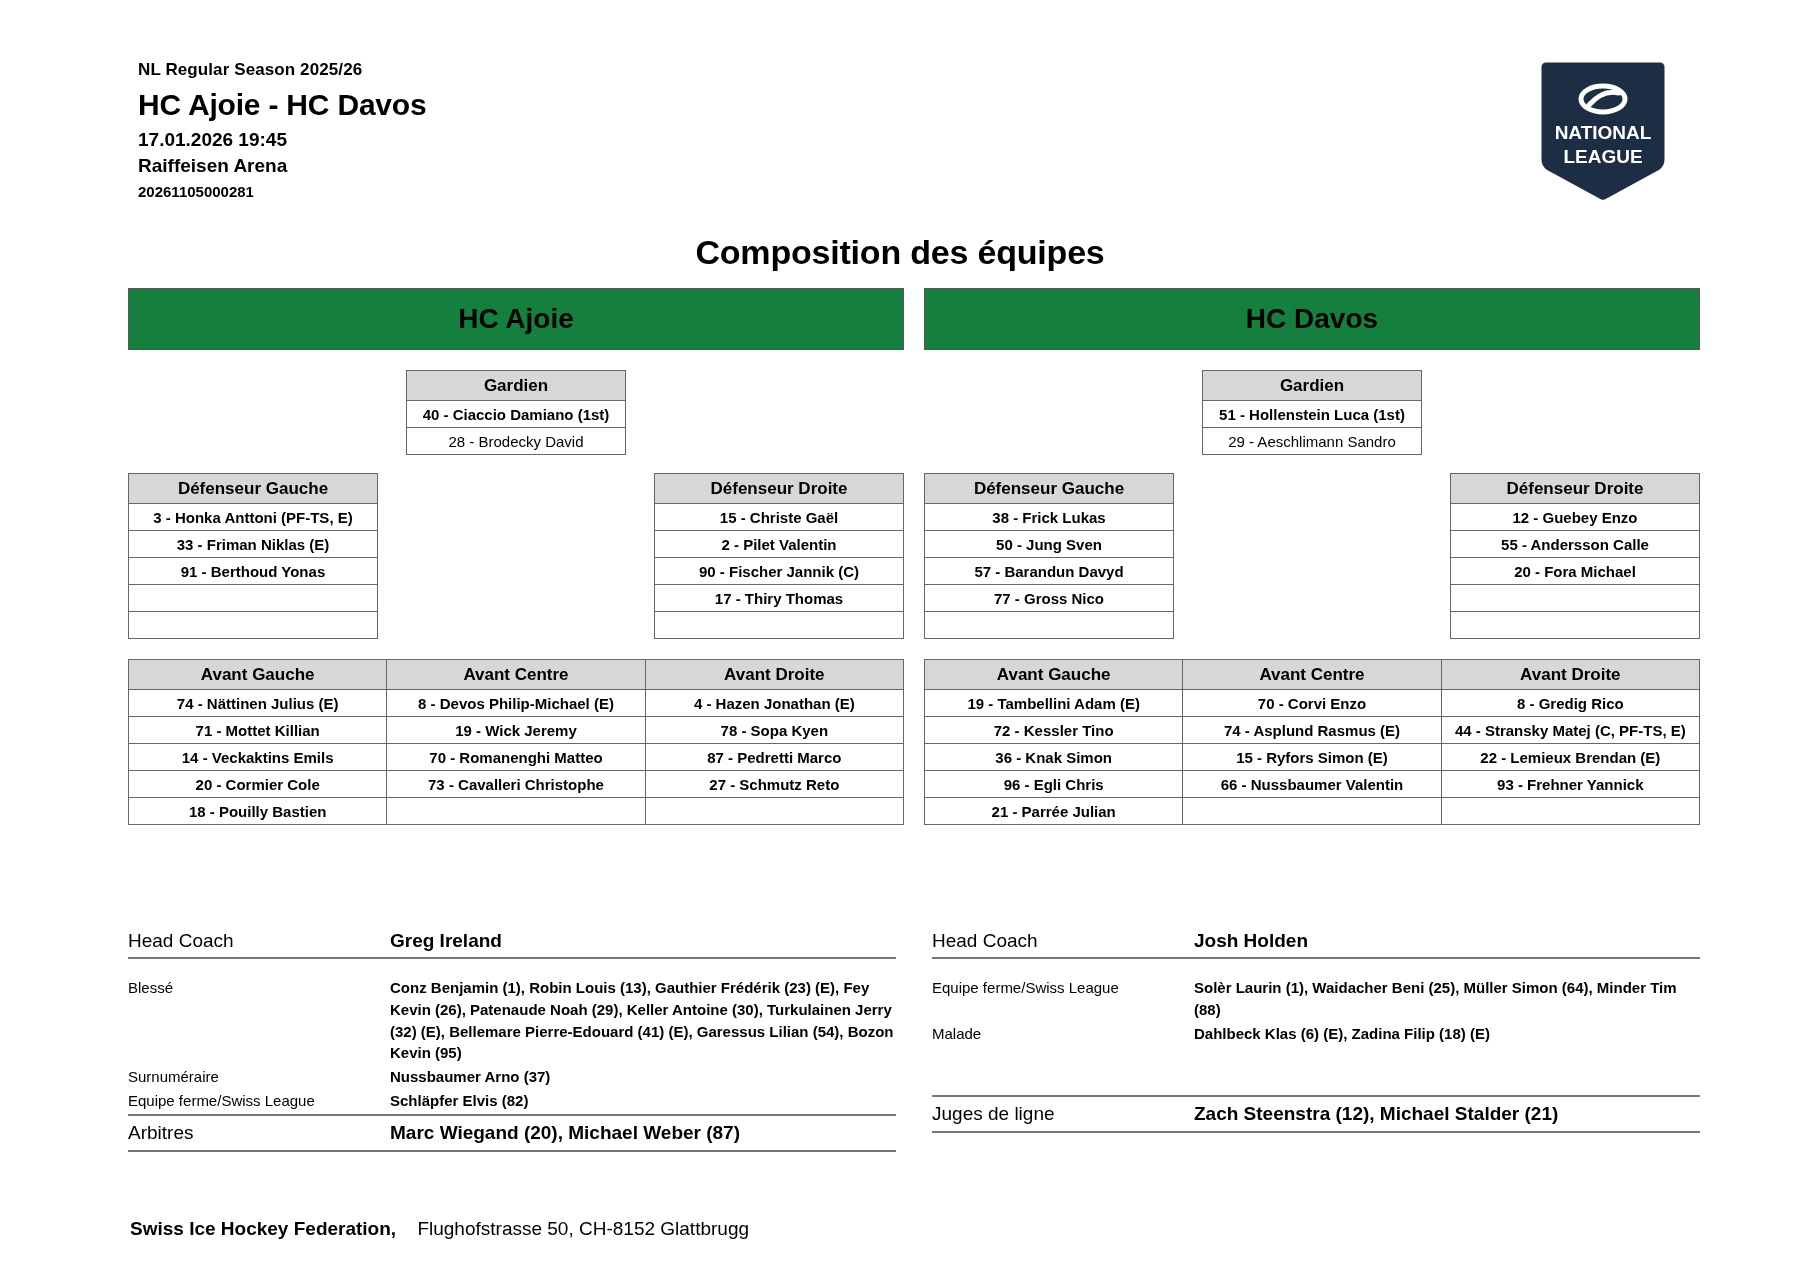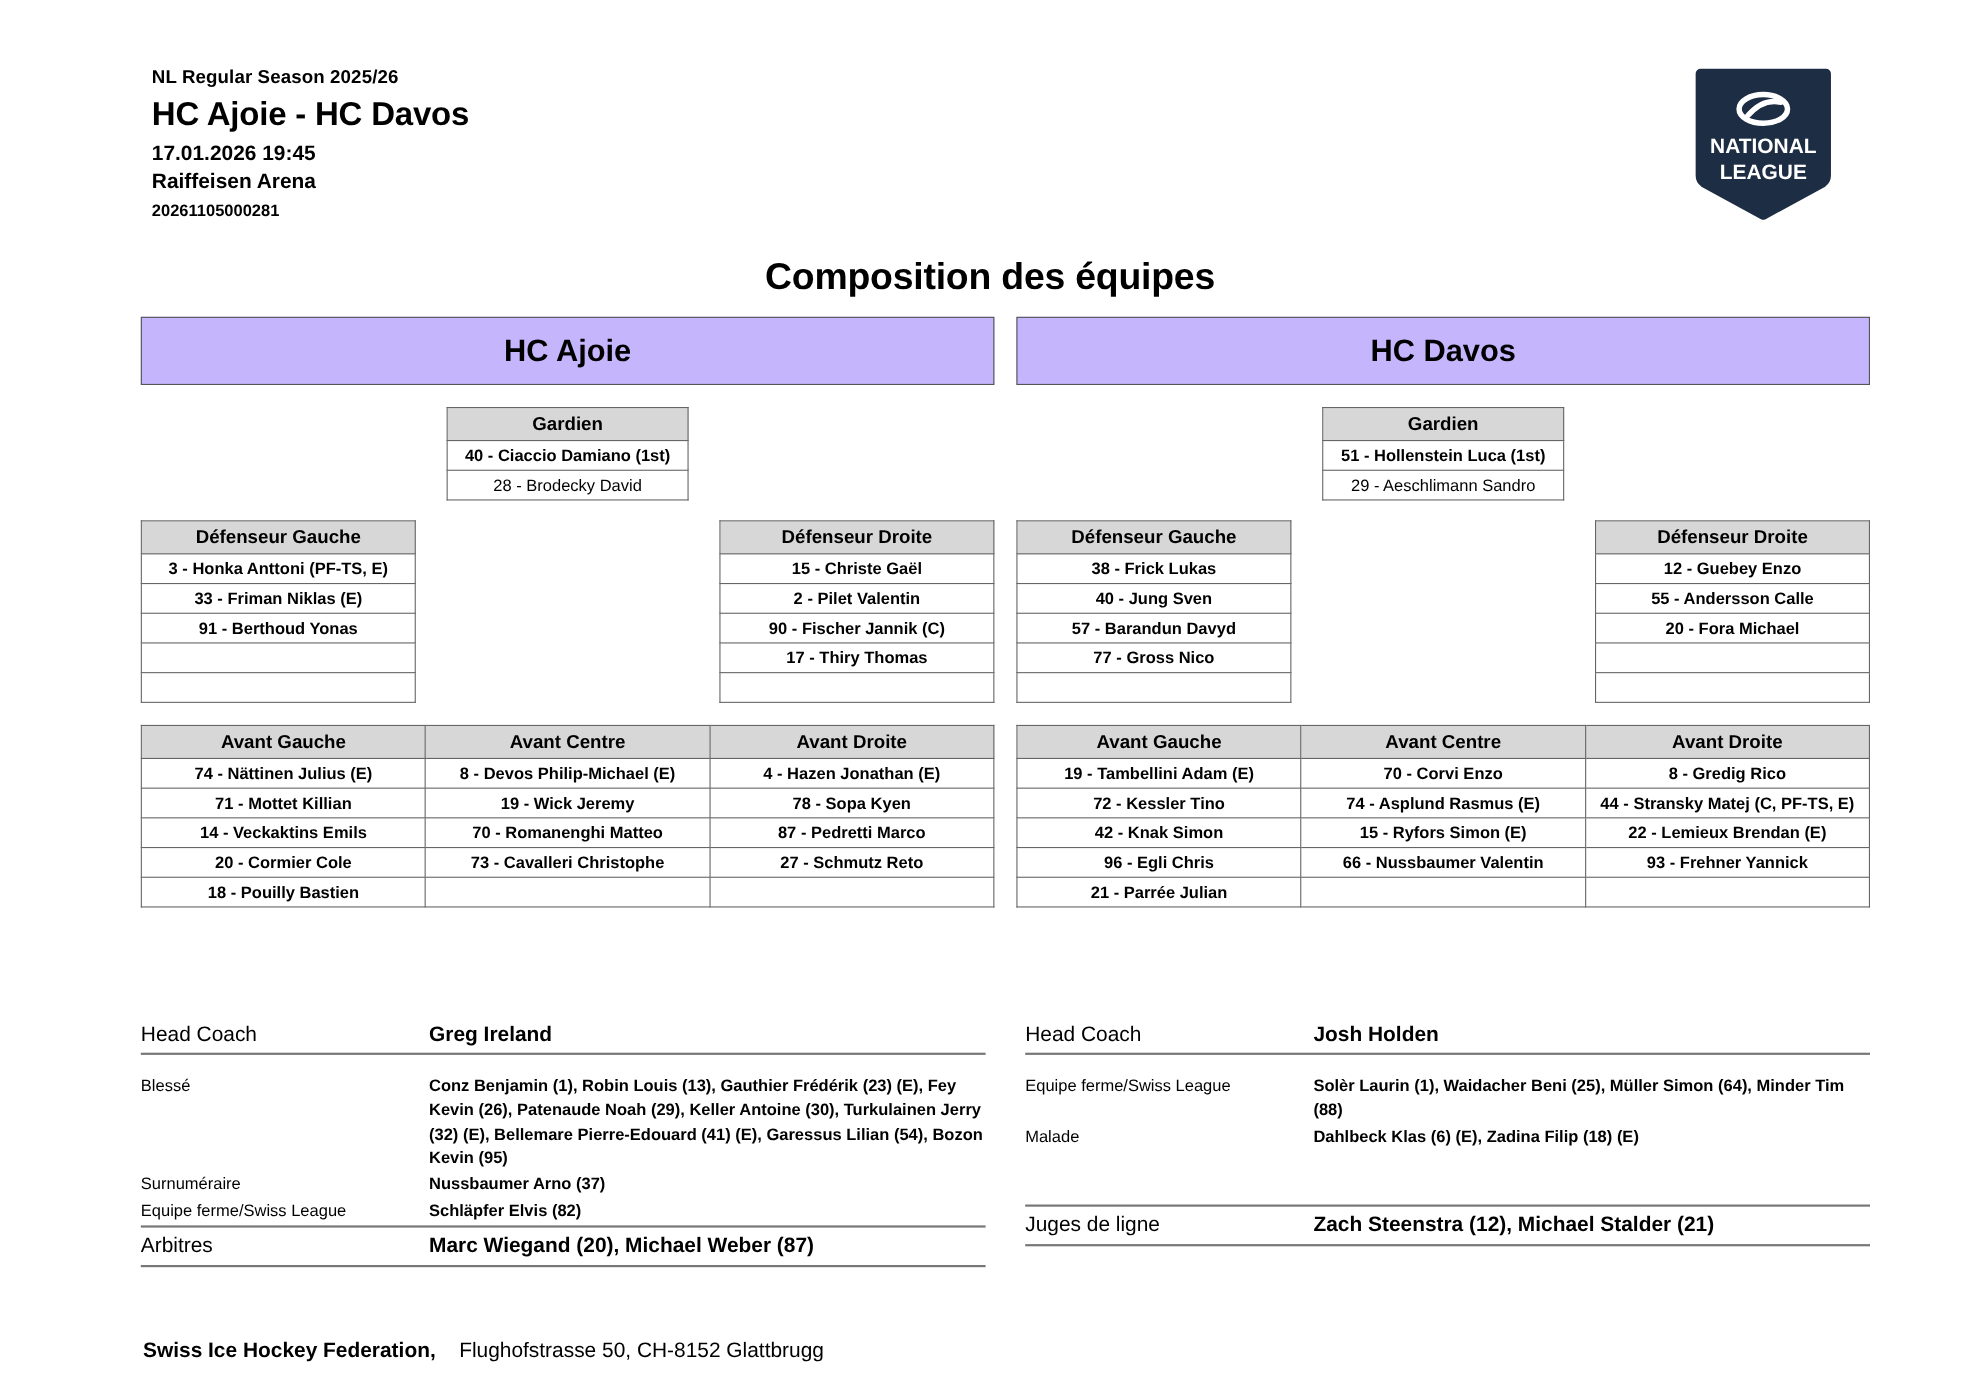--- a/index.html
+++ b/index.html
@@ -61,21 +61,21 @@
     position: absolute;
     top: 288px;
     left: 128px;
     width: 1572px;
     display: flex;
     justify-content: space-between;
   }
   .team-banner {
     width: 776px;
     height: 62px;
-    background: #c4b5fd;
+    background: #15803d;
     border: 1.5px solid #555;
     display: flex;
     align-items: center;
     justify-content: center;
     font-size: 28px;
     font-weight: bold;
   }
 
   
   .lineups {
@@ -372,21 +372,21 @@
     <div class="def-row">
       <table class="tbl">
         <tbody>
             <tr>
               <th>Défenseur Gauche</th>
             </tr>
         <tr>
               <td>38 - Frick Lukas</td>
             </tr>
         <tr>
-              <td>40 - Jung Sven</td>
+              <td>50 - Jung Sven</td>
             </tr>
         <tr>
               <td>57 - Barandun Davyd</td>
             </tr>
         <tr>
               <td>77 - Gross Nico</td>
             </tr>
         <tr>
               <td class="empty">&nbsp;</td>
             </tr>
@@ -433,21 +433,21 @@
           <td>19 - Tambellini Adam (E)</td>
           <td>70 - Corvi Enzo</td>
           <td>8 - Gredig Rico</td>
         </tr>
         <tr>
           <td>72 - Kessler Tino</td>
           <td>74 - Asplund Rasmus (E)</td>
           <td>44 - Stransky Matej (C, PF-TS, E)</td>
         </tr>
         <tr>
-          <td>42 - Knak Simon</td>
+          <td>36 - Knak Simon</td>
           <td>15 - Ryfors Simon (E)</td>
           <td>22 - Lemieux Brendan (E)</td>
         </tr>
         <tr>
           <td>96 - Egli Chris</td>
           <td>66 - Nussbaumer Valentin</td>
           <td>93 - Frehner Yannick</td>
         </tr>
         <tr>
           <td>21 - Parrée Julian</td>

